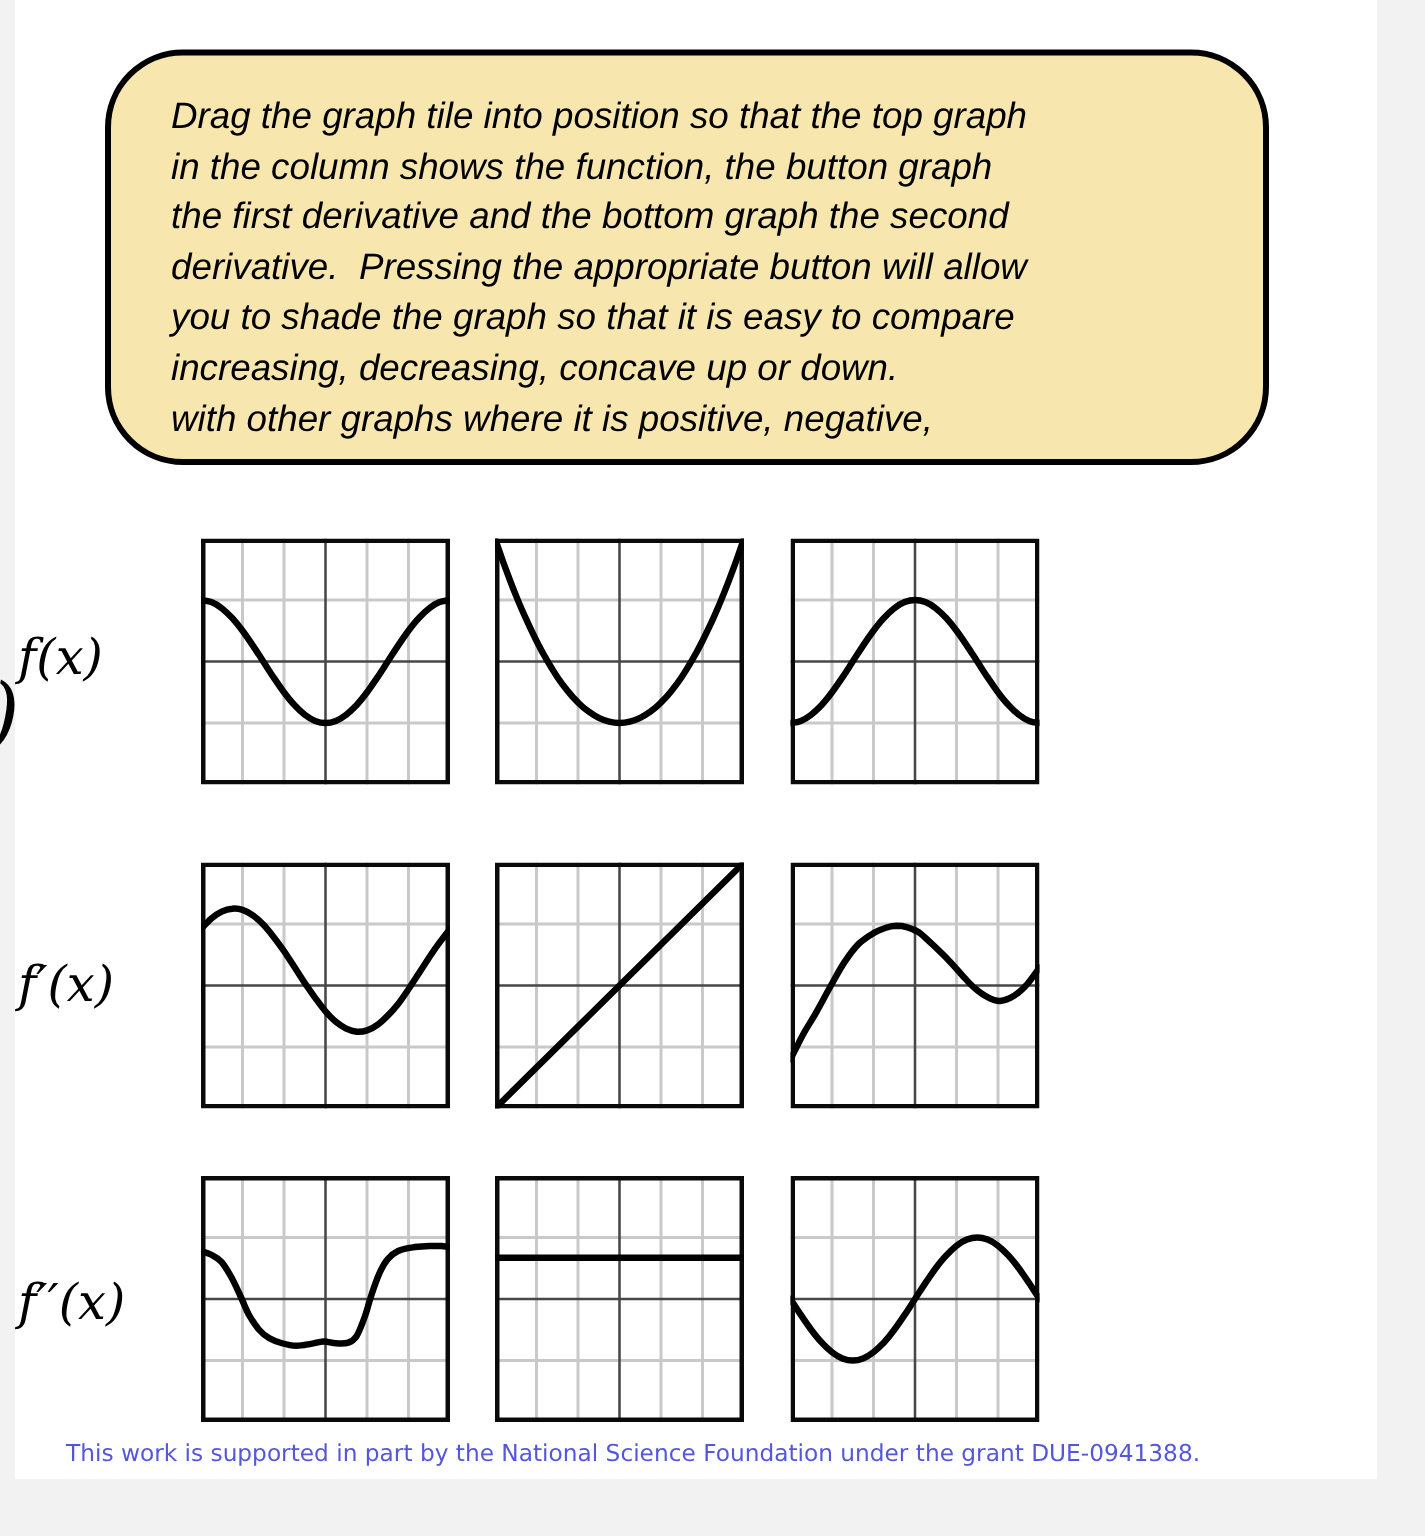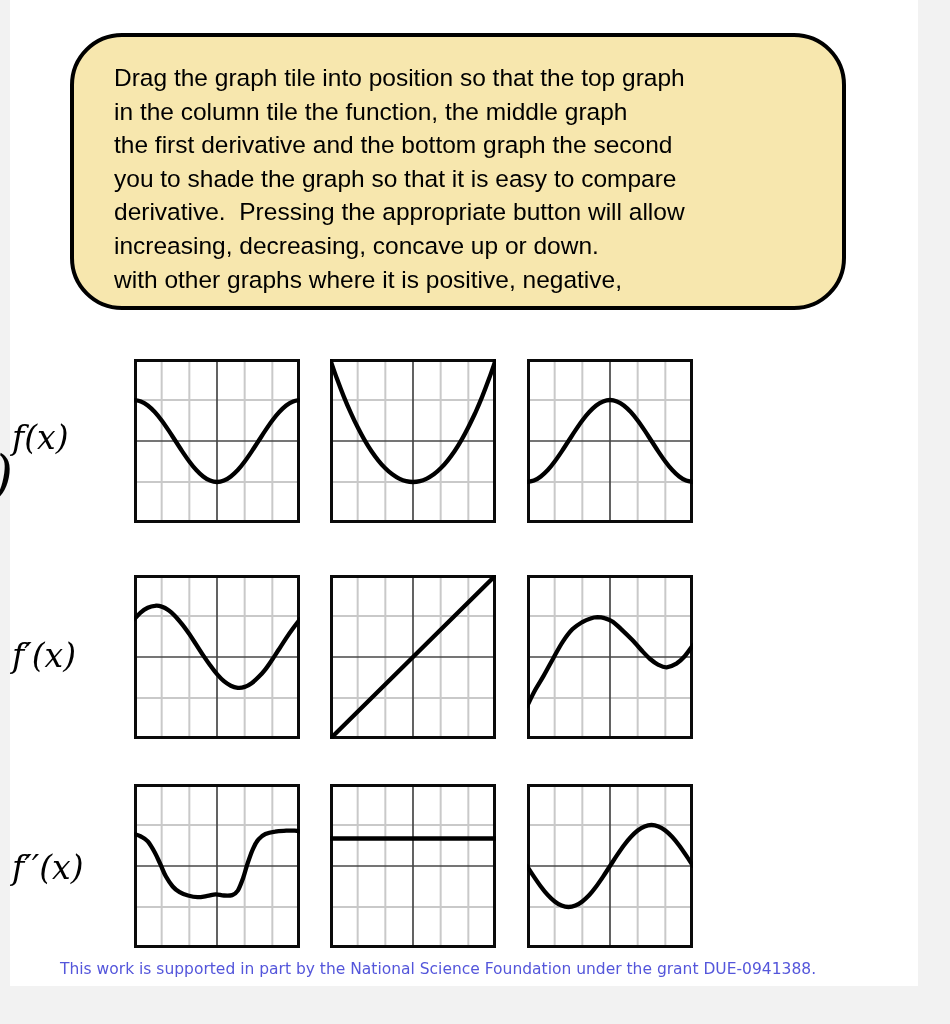--- a/index.html
+++ b/index.html
@@ -8,20 +8,21 @@
     background:#f2f2f2;
     font-family:"Liberation Sans",sans-serif;
   }
   .white-panel{
     position:absolute;left:10px;top:0;width:908px;height:986px;background:#ffffff;
   }
   .bubble{
     position:absolute;left:70px;top:33px;width:776px;height:277px;
     box-sizing:border-box;border:4px solid #000;border-radius:52px;
     background:#f7e7ae;
+    font-style:italic;
   }
   .bubble-text{
     position:absolute;left:40px;top:24px;right:18px;
     font-size:24.5px;line-height:33.6px;color:#000;
     font-family:"Liberation Sans",sans-serif;
   }
   .bubble-text div{white-space:pre;}
   .row-label{
     position:absolute;width:95px;height:42px;line-height:42px;left:12px;
     text-align:left;font-family:"DejaVu Serif","Liberation Serif",serif;
@@ -35,36 +36,36 @@
     font-family:"DejaVu Serif","Liberation Serif",serif;font-style:italic;
     font-size:54px;line-height:54px;color:#000;
   }
   .tile{
     position:absolute;width:166px;height:164px;background:#fff;
   }
   .tile svg{display:block;}
   .c0{left:134px;} .c1{left:330px;} .c2{left:527px;}
   .r0{top:359px;}  .r1{top:575px;}  .r2{top:784px;}
   .footer{
-    position:absolute;left:60px;top:960px;width:860px;
+    position:absolute;left:44px;top:960px;width:860px;
     font-size:15.5px;font-family:"DejaVu Sans","Liberation Sans",sans-serif;
   }
 </style>
 </head>
 <body>
 
 <div class="white-panel"></div>
 
 <div class="bubble" style="background: rgb(247, 231, 174); border-color: rgb(0, 0, 0);">
   <div class="bubble-text" id="bubble-text">
       <div>Drag the graph tile into position so that the top graph</div>
-      <div>in the column tile the function, the middle graph</div>
+      <div>in the column shows the function, the button graph</div>
       <div>the first derivative and the bottom graph the second</div>
+      <div>derivative.  Pressing the appropriate button will allow</div>
       <div>you to shade the graph so that it is easy to compare</div>
-      <div>derivative.  Pressing the appropriate button will allow</div>
       <div>increasing, decreasing, concave up or down.</div>
       <div>with other graphs where it is positive, negative,</div>
     </div>
 </div>
 
 <div class="clipped-paren">)</div>
 
 <div class="row-label" id="label-f">f(x)</div>
 <div class="row-label" id="label-fp">f′(x)</div>
 <div class="row-label" id="label-fpp">f′′(x)</div>

